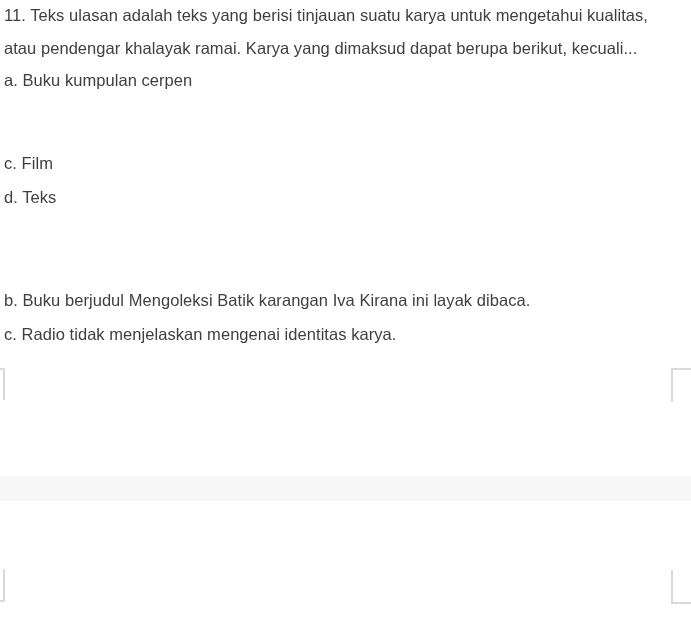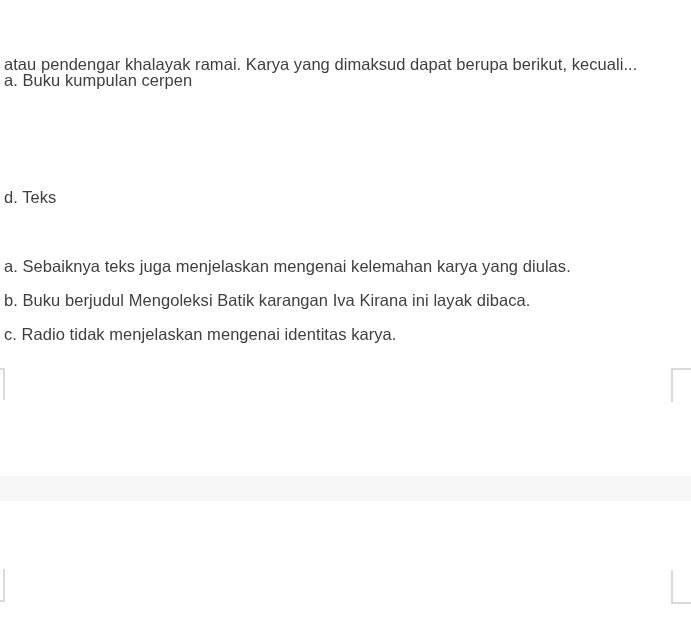--- a/index.html
+++ b/index.html
@@ -47,26 +47,27 @@
     width: 691px;
     height: 25px;
     background: #f7f7f7;
   }
 </style>
 </head>
 <body>
 
 <div class="page">
 
-  <div class="line" style="top:52px">atau pendengar khalayak ramai. Karya yang dimaksud dapat berupa berikut, kecuali...</div>
+  <div class="line" style="top:3px">11. Teks ulasan adalah teks yang berisi tinjauan suatu karya untuk mengetahui kualitas,</div>
+  <div class="line" style="top:36px">atau pendengar khalayak ramai. Karya yang dimaksud dapat berupa berikut, kecuali...</div>
 
   <div class="line" style="top:68px">a. Buku kumpulan cerpen</div>
+  <div class="line" style="top:151px">c. Film</div>
   <div class="line" style="top:185px">d. Teks</div>
 
-  <div class="line" style="top:254px">a. Sebaiknya teks juga menjelaskan mengenai kelemahan karya yang diulas.</div>
   <div class="line" style="top:288px">b. Buku berjudul Mengoleksi Batik karangan Iva Kirana ini layak dibaca.</div>
   <div class="line" style="top:322px">c. Radio tidak menjelaskan mengenai identitas karya.</div>
 
   <div class="marker tl"></div>
   <div class="marker tr"></div>
   <div class="separator-bar"></div>
   <div class="marker bl"></div>
   <div class="marker br"></div>
 
 

